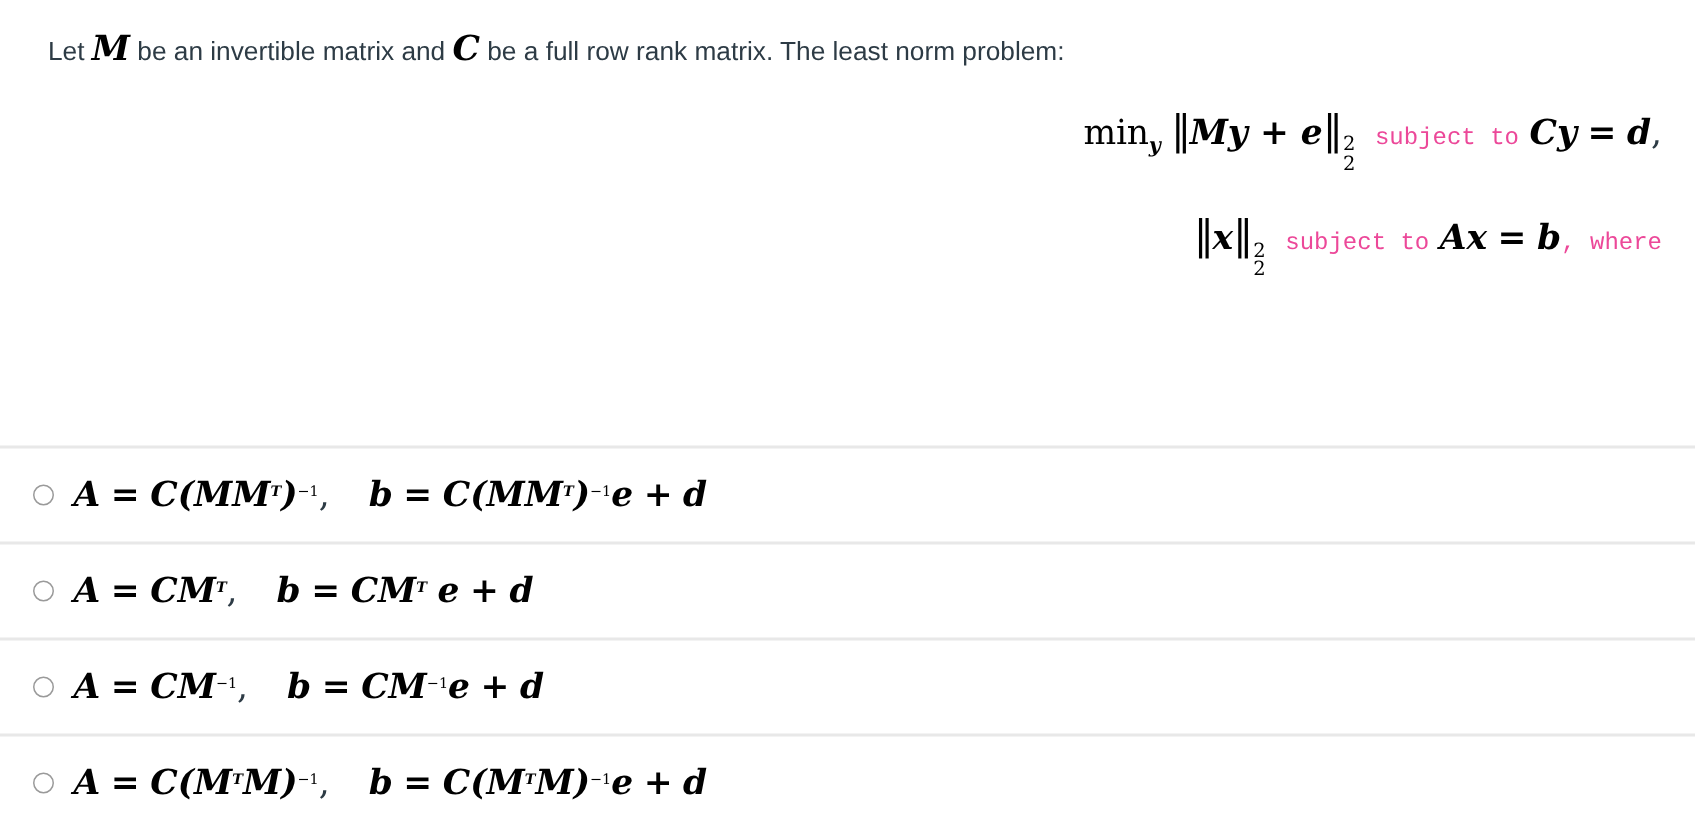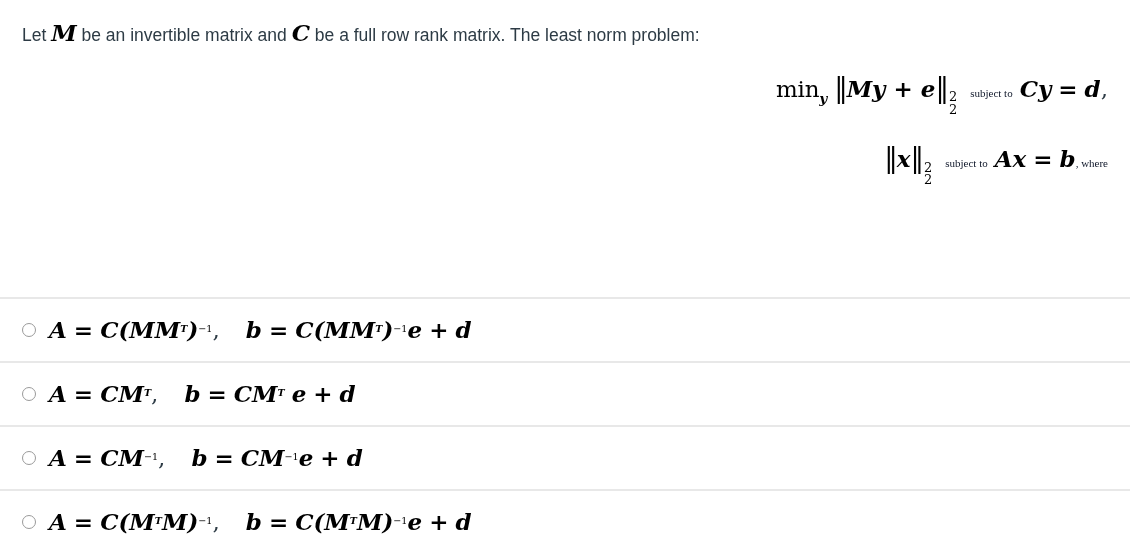--- a/index.html
+++ b/index.html
@@ -11,20 +11,21 @@
     width: 1130px;
     height: 556px;
     font-family: "Liberation Sans", sans-serif;
     overflow: hidden;
     position: relative;
   }
 
   
   .stem {
     padding: 0 22px;
+    margin-left: 10px;
   }
   .text-line {
     color: #2d3b45;
     font-size: 17.5px;
     font-family: "Liberation Sans", sans-serif;
     white-space: nowrap;
   }
   .line1 { margin-top: 19px; }
   .line3 { margin-top: 23px; }
 
@@ -58,25 +59,25 @@
     font-size: 23px;
   }
   .op {                          
     font-family: "DejaVu Serif", "Liberation Serif", serif;
     font-style: normal;
     font-weight: bold;
     font-size: 23px;
     color: #000;
   }
   .words {                       
-    font-family: Liberation Serif, serif;
-    font-style: normal;
-    font-weight: normal;
-    font-size: 11px;
-    color: #0f172a;
+    font-family: Liberation Mono, monospace;
+    font-style: normal;
+    font-weight: normal;
+    font-size: 16px;
+    color: #ec4899;
   }
   .comma {
     font-family: "DejaVu Serif", "Liberation Serif", serif;
     font-size: 23px;
     color: #2d3b45;
   }
 
   
   .normbars {
     font-family: "DejaVu Serif", "Liberation Serif", serif;

